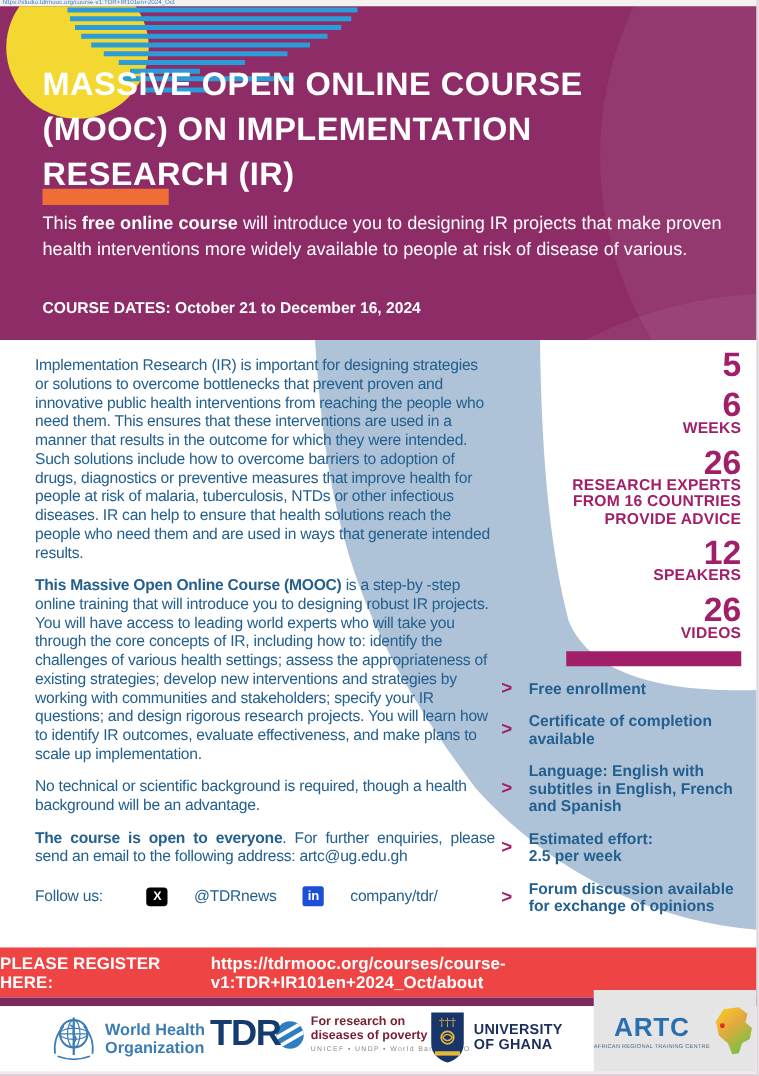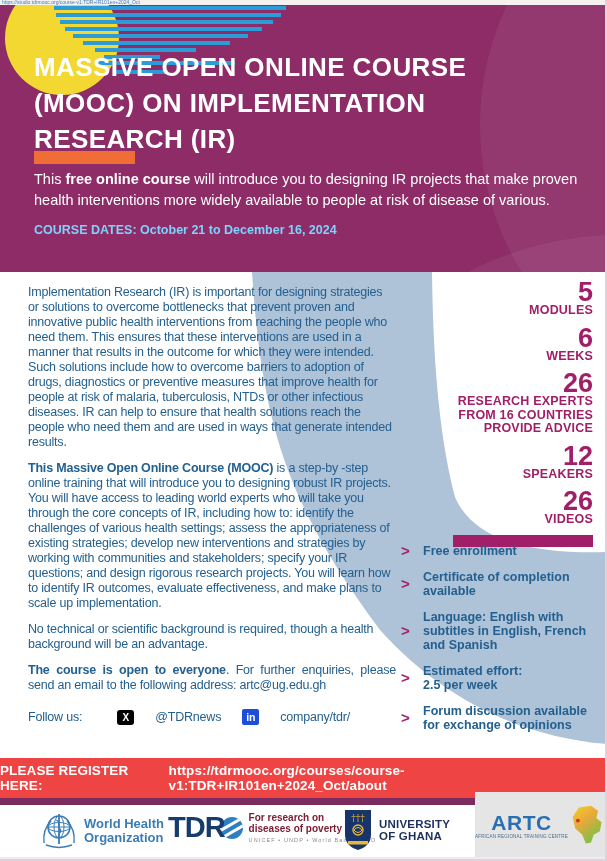--- a/index.html
+++ b/index.html
@@ -19,21 +19,21 @@
   .swirl.a{width:560px;height:560px;left:480px;top:-160px;}
   .swirl.b{width:660px;height:660px;left:290px;top:230px;}
   .yellow-circle{position:absolute;left:5px;top:-24px;width:114px;height:114px;border-radius:50%;background:#f2d831;}
   .stripe{position:absolute;height:4px;background:#2b9cd8;z-index:1;}
   .title{
     position:absolute;left:34px;top:44px;width:492px;z-index:2;
     color:#fff;font-size:26px;font-weight:bold;line-height:36px;letter-spacing:.4px;
   }
   .accent-bar{position:absolute;left:34px;top:146px;width:101px;height:13px;background:#f06e35;z-index:2;}
   .intro{position:absolute;left:34px;top:164px;width:556px;color:#fff;font-size:14.5px;line-height:21px;z-index:2;}
-  .dates{position:absolute;left:34px;top:216px;color:#7dd3fc;font-size:12.5px;font-weight:bold;line-height:18px;z-index:2;}
+  .dates{position:absolute;left:34px;top:232px;color:#ffffff;font-size:12.5px;font-weight:bold;line-height:18px;z-index:2;}
   
   .body{position:absolute;left:0;top:272px;width:607px;height:486px;background:#fff;}
   .blob{position:absolute;left:0;top:0;z-index:0;}
   .left-col{position:absolute;left:28px;top:13px;width:368px;z-index:1;color:#24608f;font-size:12.5px;line-height:15px;letter-spacing:-.2px;}
   .left-col p{margin:0 0 11px 0;}
   .left-col .justify{text-align:justify;}
   .follow-row{display:flex;align-items:center;gap:21px;margin-top:16px;color:#24608f;font-size:12.5px;}
   .follow-row .lbl{margin-right:14px;}
   .icon-x{width:17px;height:15px;background:#000;border-radius:3px;color:#fff;font-size:10px;font-weight:bold;
           display:inline-flex;align-items:center;justify-content:center;}
@@ -134,21 +134,20 @@
         <span class="icon-x">X</span>
         <span>@TDRnews</span>
         <span class="icon-in">in</span>
         <span>company/tdr/</span>
       </div>
     </div>
 
     <div class="right-col">
       <div class="stat">
         <div class="stat-num">5</div>
-        <div class="stat-label">MODULES</div>
       </div>
       <div class="stat">
         <div class="stat-num">6</div>
         <div class="stat-label">WEEKS</div>
       </div>
       <div class="stat">
         <div class="stat-num">26</div>
         <div class="stat-label">RESEARCH EXPERTS
 FROM 16 COUNTRIES
 PROVIDE ADVICE</div>

